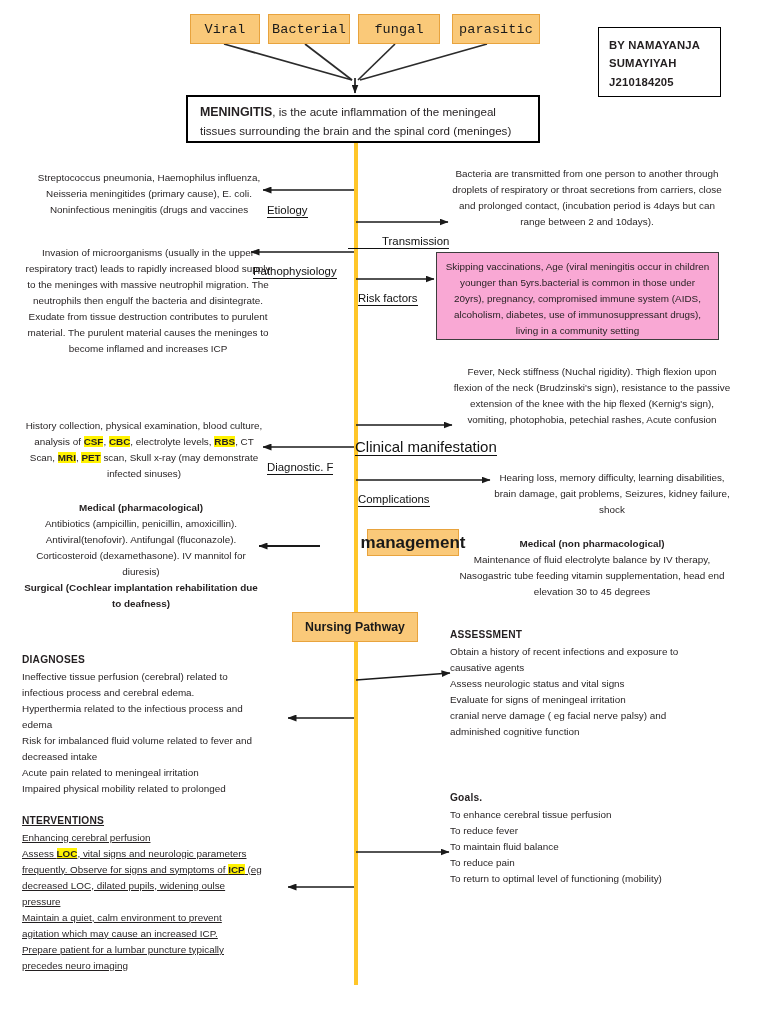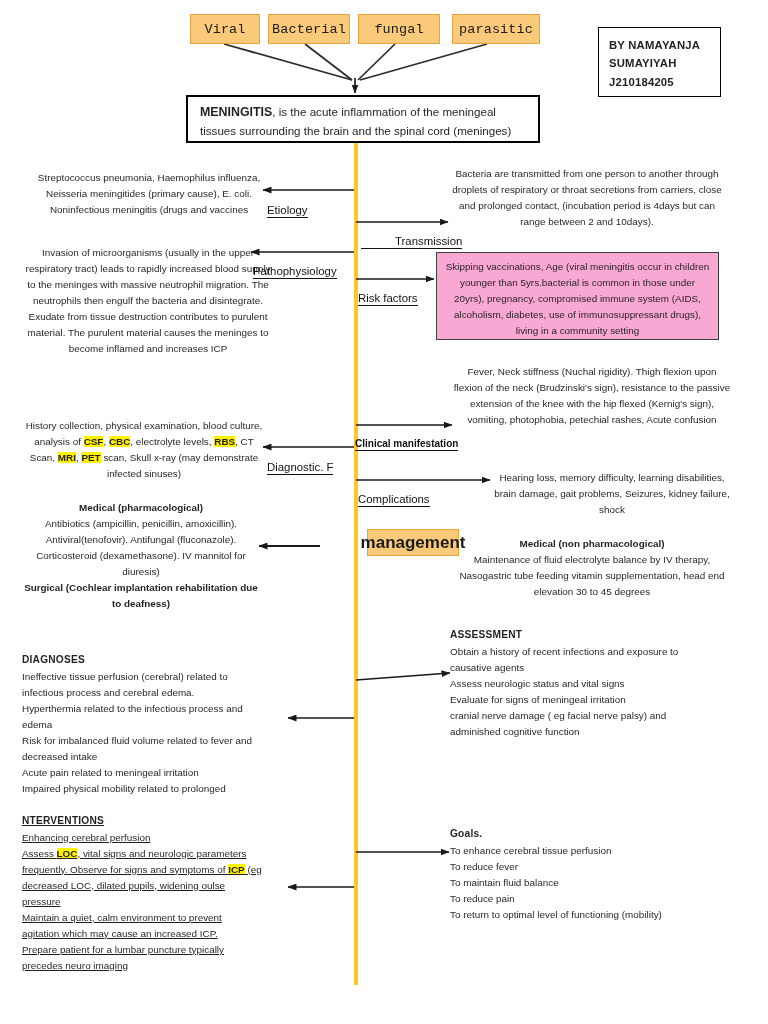--- a/index.html
+++ b/index.html
@@ -105,21 +105,21 @@
   .conn-label {
     position: absolute;
     font-size: 11.4px;
     color: #111;
     white-space: nowrap;
     border-bottom: 1.6px solid #111;
     padding-bottom: 0px;
     line-height: 1.15;
     margin-top: 24px;
   }
-  .conn-label.small { font-size: 10px; font-weight: bold; border-bottom-width: 1.4px; }
+  .conn-label.small { font-size: 15px; font-weight: normal; border-bottom-width: 1.4px; }
 
   
   .pill {
     position: absolute;
     background: #FAC979;
     border: 1px solid #E8A33D;
     display: flex;
     align-items: center;
     justify-content: center;
     font-weight: bold;
@@ -201,21 +201,21 @@
     <b>MENINGITIS</b><span>, is the acute inflammation of the meningeal tissues surrounding the brain and the spinal cord (meninges)</span>
   </div>
 
   <div id="byline-box">
     <div>BY NAMAYANJA</div>
     <div>SUMAYIYAH</div>
     <div>J210184205</div>
   </div>
 
   <div class="conn-label" style="left:267px; top:180px;">Etiology</div>
-  <div class="conn-label" style="left:361px; top:211px;padding-left:34px;">Transmission</div>
+  <div class="conn-label" style="left:348px; top:211px;padding-left:34px;">Transmission</div>
   <div class="conn-label" style="left:253px; top:241px;">Pathophysiology</div>
   <div class="conn-label" style="left:358px; top:268px;">Risk factors</div>
   <div class="conn-label small" style="left:355px; top:414px;">Clinical manifestation</div>
   <div class="conn-label" style="left:267px; top:437px;">Diagnostic. F</div>
   <div class="conn-label" style="left:358px; top:469px;">Complications</div>
 
   <div class="tblock center" style="left:36px; top:170px; width:226px;">Streptococcus pneumonia, Haemophilus influenza, Neisseria meningitides (primary cause), E. coli. Noninfectious meningitis (drugs and vaccines</div>
 
   <div class="tblock center" style="left:446px; top:166px; width:282px;">Bacteria are transmitted from one person to another through droplets of respiratory or throat secretions from carriers, close and prolonged contact, (incubation period is 4days but can range between 2 and 10days).</div>
 
@@ -241,20 +241,23 @@
     <b>Medical (pharmacological)</b><br>
     <span>Antibiotics (ampicillin, penicillin, amoxicillin). Antiviral(tenofovir). Antifungal (fluconazole). Corticosteroid (dexamethasone). IV mannitol for diuresis)</span><br>
     <b>Surgical (Cochlear implantation rehabilitation due to deafness)</b>
   </div>
 
   <div class="tblock center" style="left:452px; top:536px; width:280px;">
     <b>Medical (non pharmacological)</b><br>
     <span>Maintenance of fluid electrolyte balance by IV therapy, Nasogastric tube feeding vitamin supplementation, head end elevation 30 to 45 degrees</span>
   </div>
 
+  <div class="pill" style="left:292px; top:612px; width:126px; height:30px; font-size:12.3px;">
+    <span>Nursing Pathway</span>
+  </div>
 
   <div class="tblock left" style="left:450px; top:627px; width:290px;">
     <div class="sec-head">ASSESSMENT</div>
     <div>Obtain a history of recent infections and exposure to</div>
     <div>causative agents</div>
     <div>Assess neurologic status and vital signs</div>
     <div>Evaluate for signs of meningeal irritation</div>
     <div>cranial nerve damage ( eg facial nerve palsy) and</div>
     <div>adminished cognitive function</div>
   </div>
@@ -264,21 +267,21 @@
     <div>Ineffective tissue perfusion (cerebral) related to</div>
     <div>infectious process and cerebral edema.</div>
     <div>Hyperthermia related to the infectious process and</div>
     <div>edema</div>
     <div>Risk for imbalanced fluid volume related to fever and</div>
     <div>decreased intake</div>
     <div>Acute pain related to meningeal irritation</div>
     <div>Impaired physical mobility related to prolonged</div>
   </div>
 
-  <div class="tblock left" style="left:450px; top:790px; width:300px;margin-top:36px;">
+  <div class="tblock left" style="left:450px; top:790px; width:300px;">
     <div class="sec-head">Goals.</div>
     <div>To enhance cerebral tissue perfusion</div>
     <div>To reduce fever</div>
     <div>To maintain fluid balance</div>
     <div>To reduce pain</div>
     <div>To return to optimal level of functioning (mobility)</div>
   </div>
 
   <div class="tblock left" style="left:22px; top:813px; width:300px;text-decoration:underline;">
     <div class="sec-head">NTERVENTIONS</div>

